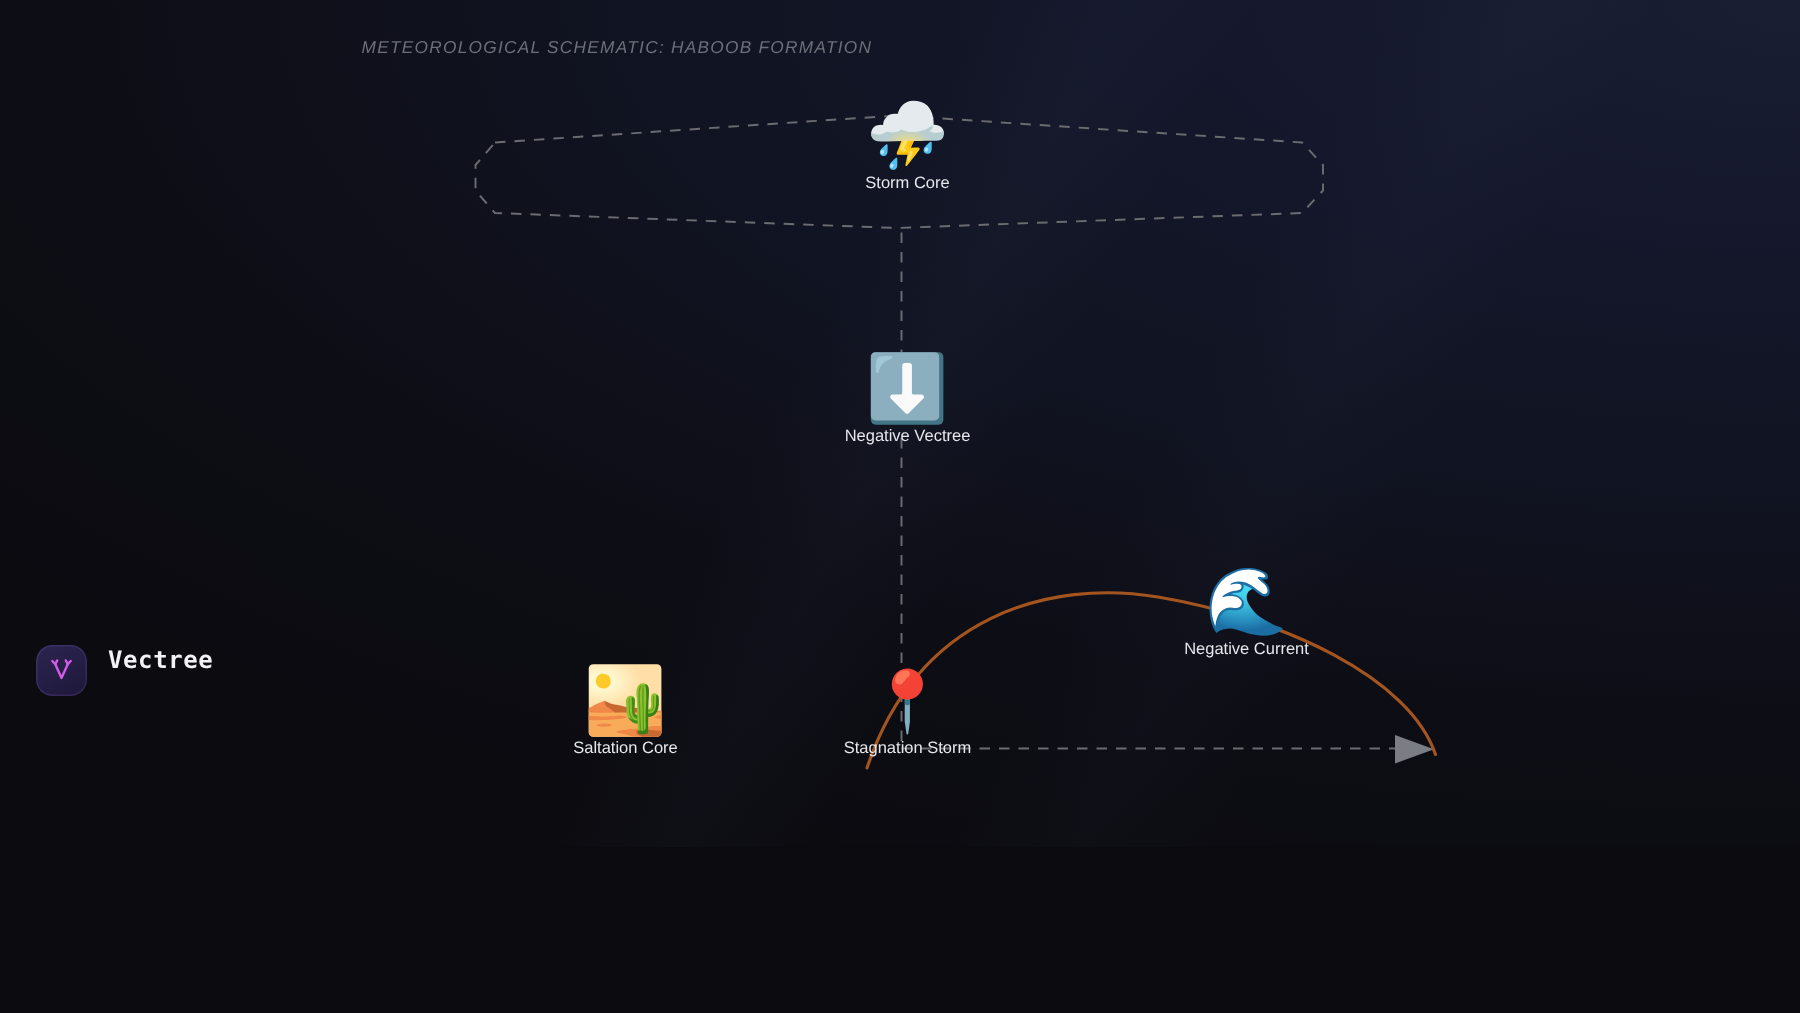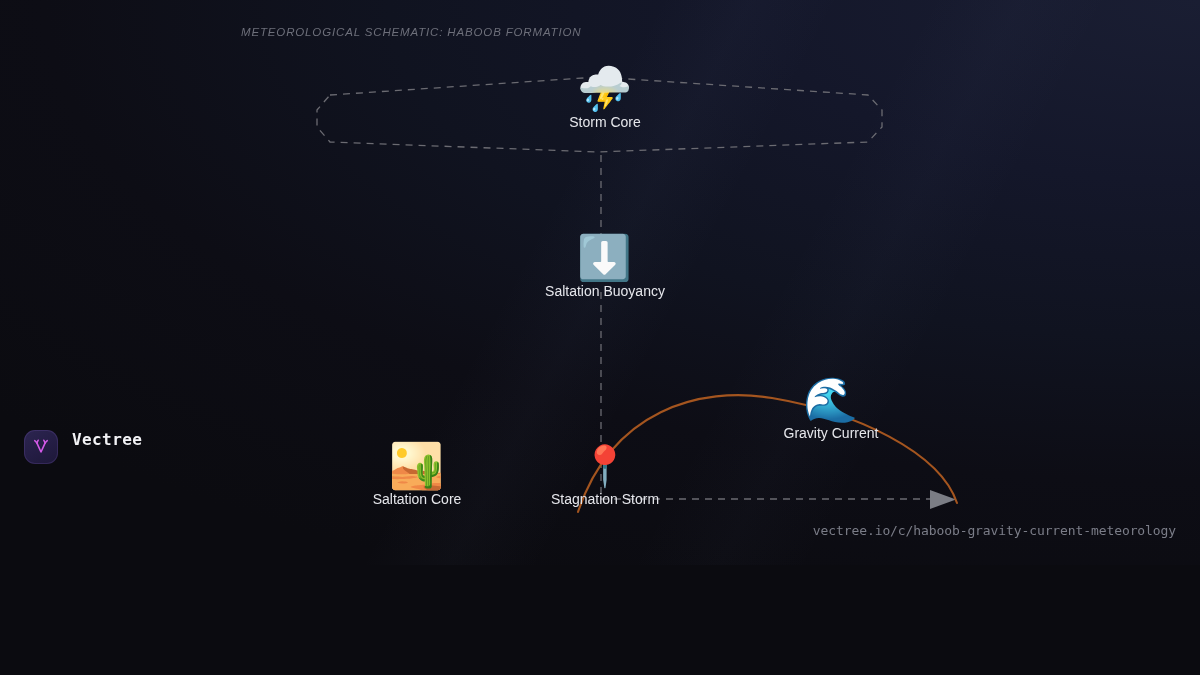--- a/index.html
+++ b/index.html
@@ -66,21 +66,21 @@
     font-size: 44px;
     line-height: 1;
     height: 50px;
     display: flex;
     align-items: center;
     justify-content: center;
     user-select: none;
   }
   .node .caption {
     margin-top: 0;
-    font-size: 14px;
+    font-size: 11px;
     color: #e6e7ec;
     white-space: nowrap;
     text-align: left;
   }
 
   #node-storm      { left: 605px; top: 97px; }
   #node-buoyancy   { left: 605px; top: 266px; }
   #node-gravity    { left: 831px; top: 408px; }
   #node-saltation  { left: 417px; top: 474px; }
   #node-stagnation { left: 605px; top: 474px; }
@@ -178,26 +178,26 @@
              C 855 412, 940 452, 957 503" fill="none" stroke="#a4551f" stroke-width="2.1" stroke-linecap="round"></path>
   </svg>
 
   <div class="node" id="node-storm">
     <div class="glyph">⛈️</div>
     <div class="caption">Storm Core</div>
   </div>
 
   <div class="node" id="node-buoyancy">
     <div class="glyph">⬇️</div>
-    <div class="caption">Saltation Buoyancy</div>
+    <div class="caption">Negative Vectree</div>
   </div>
 
   <div class="node" id="node-gravity">
     <div class="glyph">🌊</div>
-    <div class="caption">Gravity Current</div>
+    <div class="caption">Negative Current</div>
   </div>
 
   <div class="node" id="node-saltation">
     <div class="glyph">🏜️</div>
     <div class="caption">Saltation Core</div>
   </div>
 
   <div class="node" id="node-stagnation">
     <div class="glyph">📍</div>
     <div class="caption">Stagnation Storm</div>
@@ -214,16 +214,15 @@
             <path d="M7 7 L8.6 3.9"></path>
             <path d="M17 7 L19.4 4.4"></path>
             <path d="M17 7 L15.4 3.9"></path>
           </g>
         </svg>
       </div>
       <div class="brand-name">Vectree</div>
     </div>
 
 
-    <div class="url">vectree.io/c/haboob-gravity-current-meteorology</div>
   </div>
 
 </div>
 
 </body></html>

